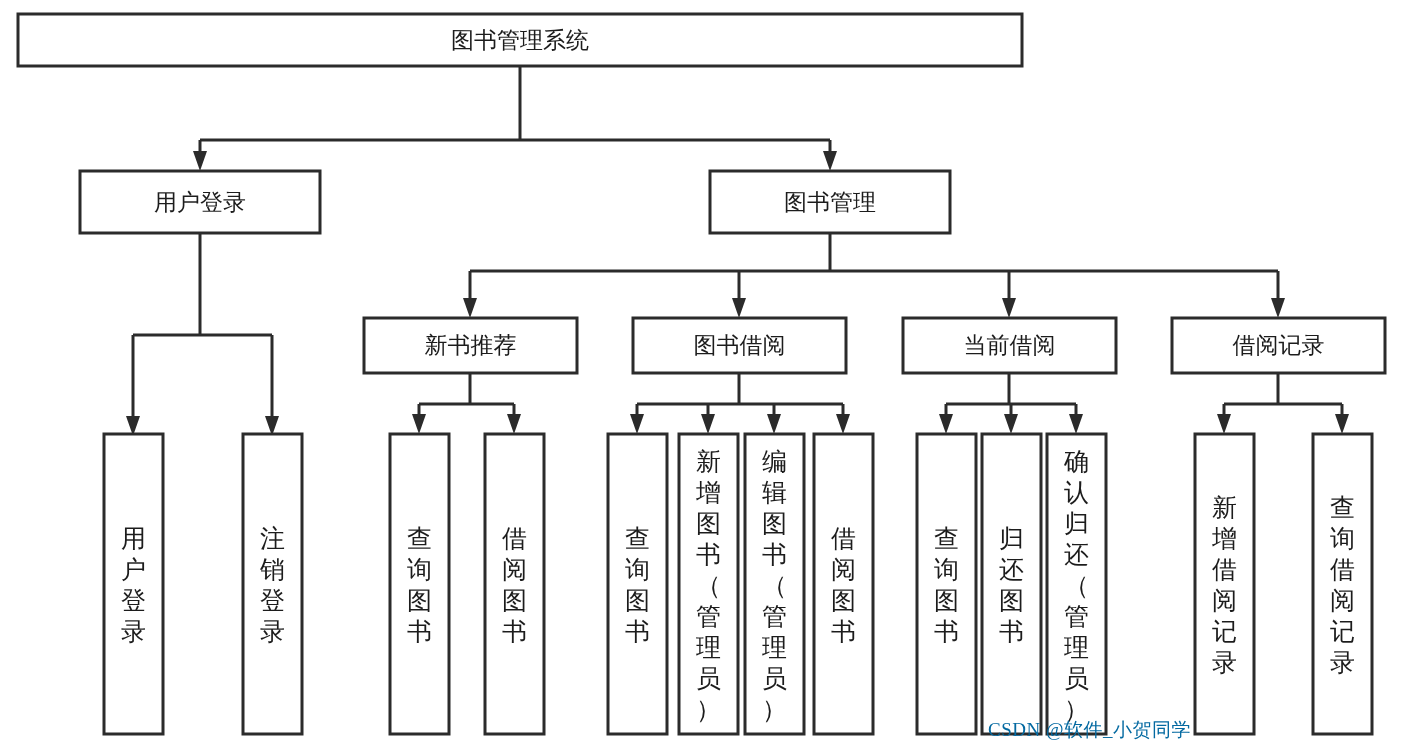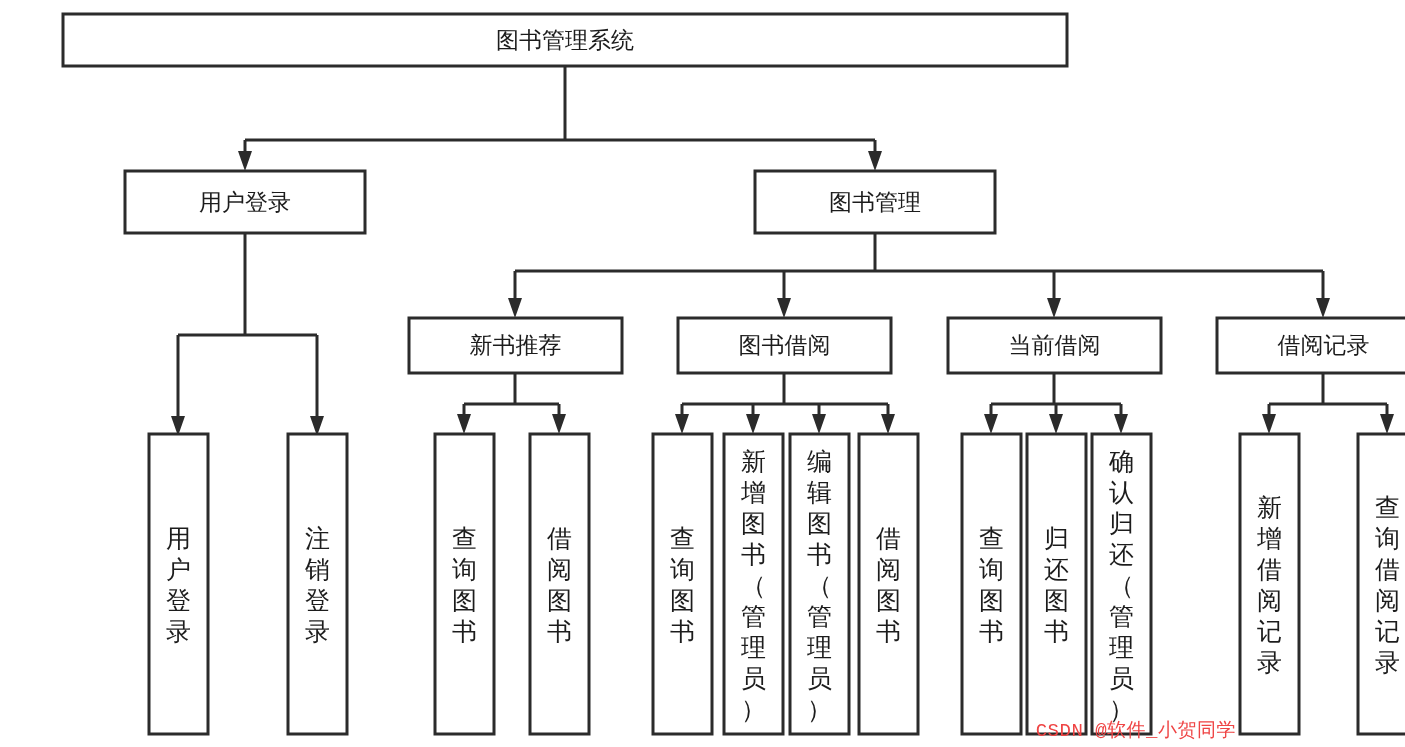--- a/index.html
+++ b/index.html
@@ -13,21 +13,20 @@
     font-family: "DejaVu Sans", "Liberation Sans", sans-serif;
     overflow: hidden;
     position: relative;
   }
   #diagram-root {
     position: absolute;
     left: 0;
     top: 0;
     width: 1199px;
     height: 747px;
-    padding-left: 45px;
   }
   svg.flow {
     display: block;
     width: 1405px;
     height: 747px;
   }
   .node-box {
     fill: #ffffff;
     stroke: #2b2b2b;
     stroke-width: 3;
@@ -51,23 +50,23 @@
   .node-label-v-char {
     font-family: "DejaVu Sans", "Liberation Sans", sans-serif;
     font-size: 25px;
     fill: #1c1c1c;
     text-anchor: middle;
   }
   .watermark {
     position: absolute;
     right: 8px;
     bottom: 4px;
-    font-family: Liberation Mono, monospace;
+    font-family: Liberation Serif, serif;
     font-size: 19px;
-    color: #ef4444;
+    color: #0369a1;
     letter-spacing: 0.5px;
     white-space: nowrap;
     user-select: none;
   }
 </style>
 </head>
 <body>
 
 <div id="diagram-root">
   <svg class="flow" viewBox="0 0 1405 747" xmlns="http://www.w3.org/2000/svg">

